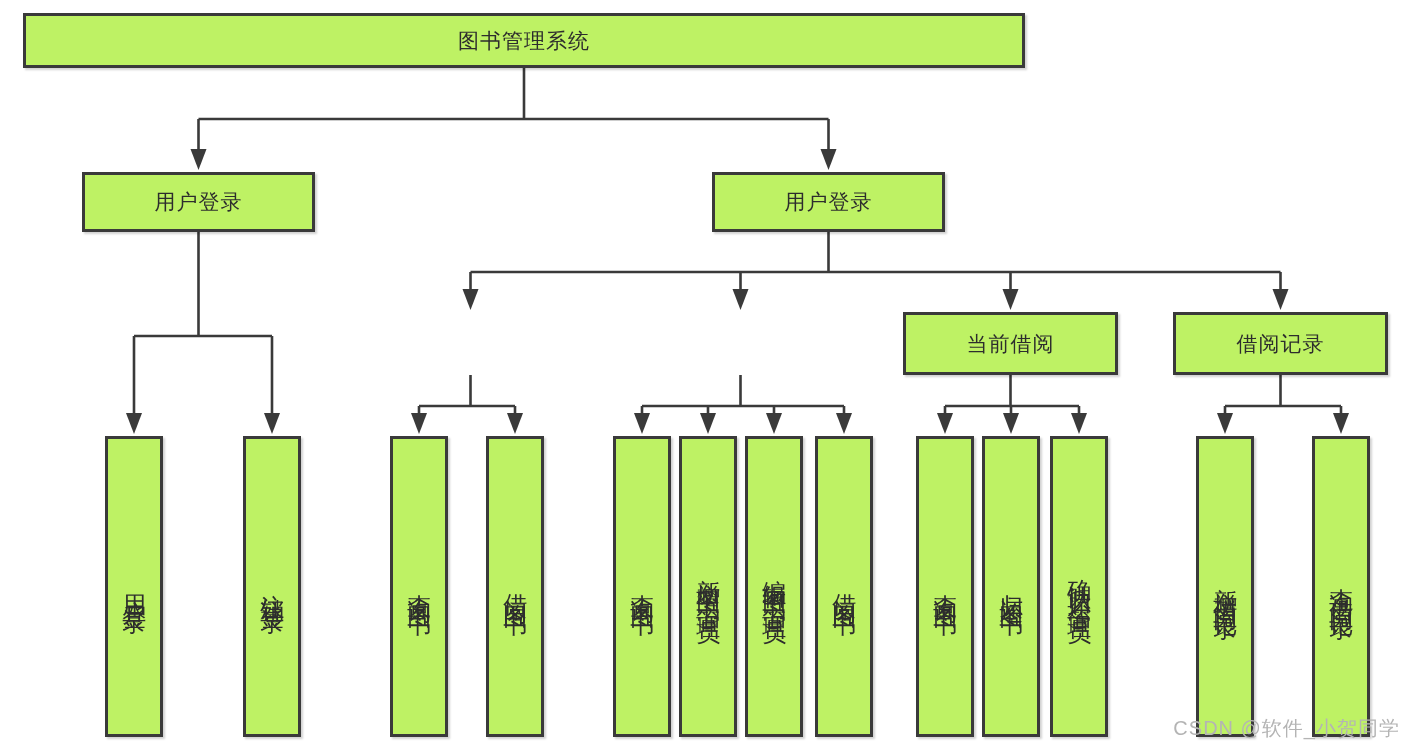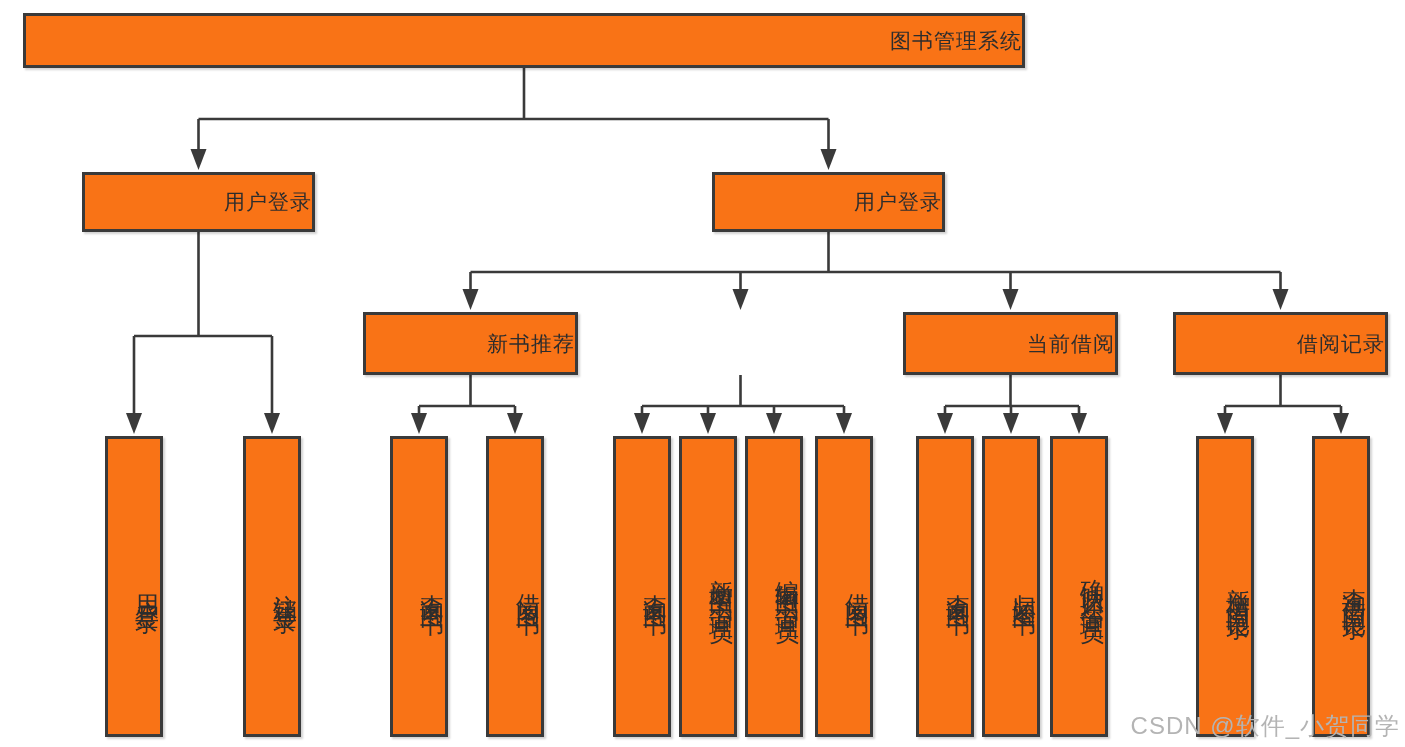--- a/index.html
+++ b/index.html
@@ -22,24 +22,24 @@
     left: 0; top: 0;
     width: 1405px; height: 747px;
     pointer-events: none;
   }
   .connectors path { stroke: var(--line); stroke-width: 2.6; fill: none; }
   .connectors polygon { fill: var(--line); stroke: none; }
   .node {
     position: absolute;
     box-sizing: border-box;
     border: 3px solid var(--line);
-    background: #f97316;
+    background: #bef264;
     display: flex;
     align-items: center;
-    justify-content: flex-end;
+    justify-content: center;
     color: var(--text);
     font-size: 21px;
     letter-spacing: 1px;
     box-shadow: 2px 2px 2px rgba(0,0,0,0.18);
   }
   .lvl2, .lvl3 { width: 233px; height: 60px; }
   .lvl3 { width: 215px; height: 63px; }
   .leaf { width: 58px; height: 301px; }
   .vtext {
     writing-mode: vertical-rl;
@@ -47,21 +47,21 @@
     font-size: 24px;
     letter-spacing: 6px;
     line-height: 1.1;
     color: var(--text);
     white-space: nowrap;
   }
   .watermark {
     position: absolute;
     right: 5px;
     bottom: 5px;
-    font-size: 24px;
+    font-size: 20px;
     color: var(--watermark);
     letter-spacing: 1px;
   }
 </style>
 </head>
 <body>
 
 <div class="canvas">
 
   <svg class="connectors" viewBox="0 0 1405 747" xmlns="http://www.w3.org/2000/svg">
@@ -104,23 +104,20 @@
     <span>图书管理系统</span>
   </div>
 
   <div class="node lvl2" style="left:82px;top:172px">
     <span>用户登录</span>
   </div>
   <div class="node lvl2" style="left:712px;top:172px">
     <span>用户登录</span>
   </div>
 
-  <div class="node lvl3" style="left:363px;top:312px">
-    <span>新书推荐</span>
-  </div>
   <div class="node lvl3" style="left:1173px;top:312px">
     <span>借阅记录</span>
   </div>
   <div class="node lvl3" style="left:903px;top:312px">
     <span>当前借阅</span>
   </div>
 
   <div class="node leaf" style="left:105px;top:436px">
     <span class="vtext">用户登录</span>
   </div>

